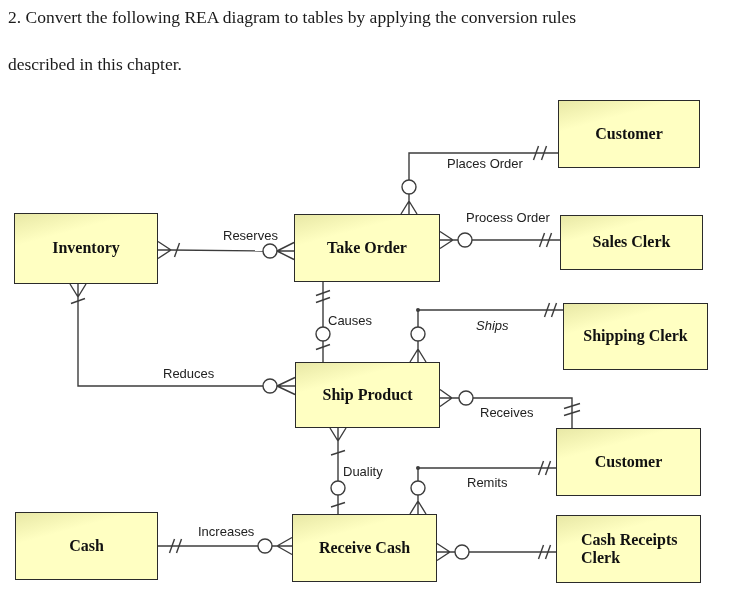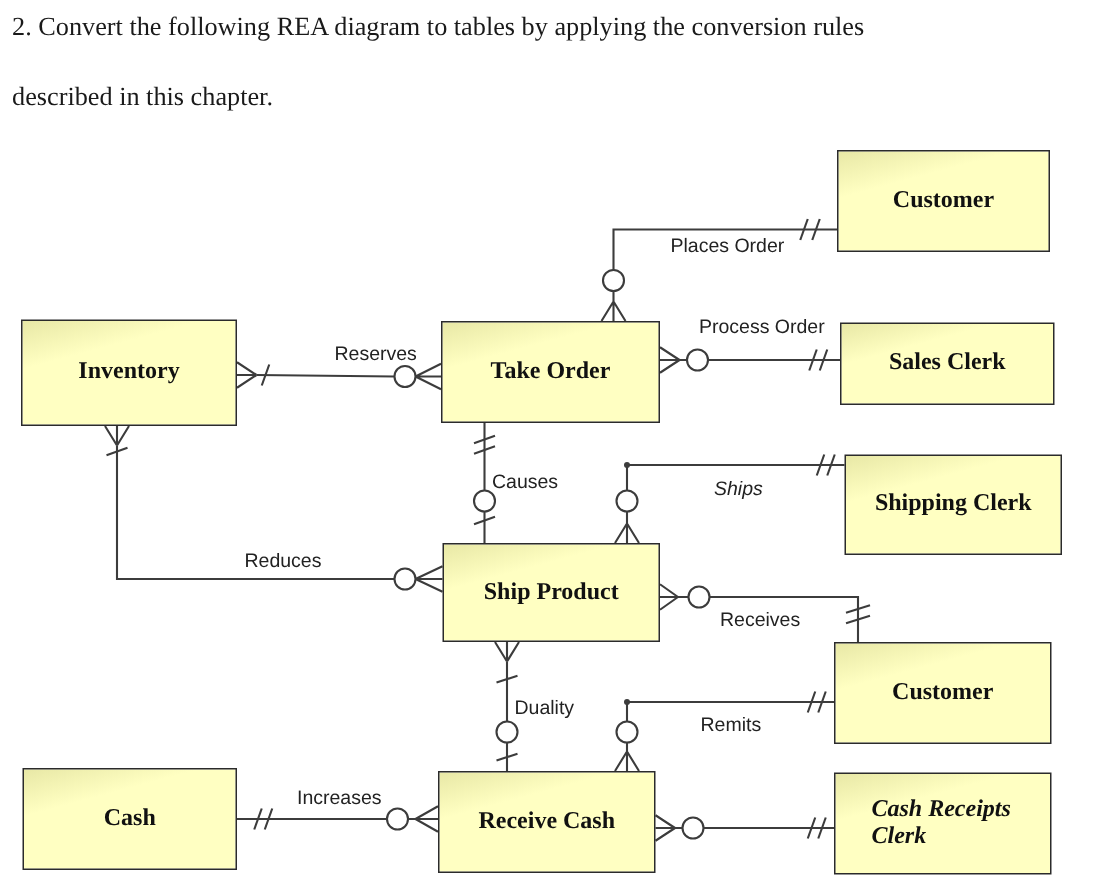--- a/index.html
+++ b/index.html
@@ -12,21 +12,21 @@
   #wires{position:absolute;left:0;top:0;width:735px;height:593px;}
   #wires path,#wires line{stroke:var(--connector,#3c3c3c);stroke-width:1.4;fill:none;}
   #wires circle.card{fill:#ffffff;stroke:var(--connector,#3c3c3c);stroke-width:1.4;}
   #wires circle.dot{fill:var(--connector,#3c3c3c);stroke:none;}
   .entity{position:absolute;box-sizing:border-box;
         border:1.6px solid var(--entity_border,#2b2b2b);
         background:linear-gradient(165deg,var(--entity_fill_shade,#e8e8a6) 0%,var(--entity_fill,#ffffc2) 30%);
         display:flex;align-items:center;justify-content:center;
         font-family:"Liberation Serif","DejaVu Serif",serif;font-weight:bold;
         font-size:16px;color:#111;text-align:center;line-height:1.15;}
-  .entity.left-text{justify-content:flex-start;text-align:left;padding-left:24px;padding-right:20px;font-style:italic;}
+  .entity.left-text{justify-content:flex-start;text-align:left;padding-left:24px;padding-right:20px;}
   .rel-label{position:absolute;font-size:13px;color:var(--label_text,#222);white-space:nowrap;line-height:1.12;}
   .rel-label.wrap{white-space:normal;width:72px;}
 </style>
 </head>
 <body>
 
 <div id="page">
 
   <div class="title-line" id="title-1">2. Convert the following REA diagram to tables by applying the conversion rules</div>
   <div class="title-line" id="title-2">described in this chapter.</div>

